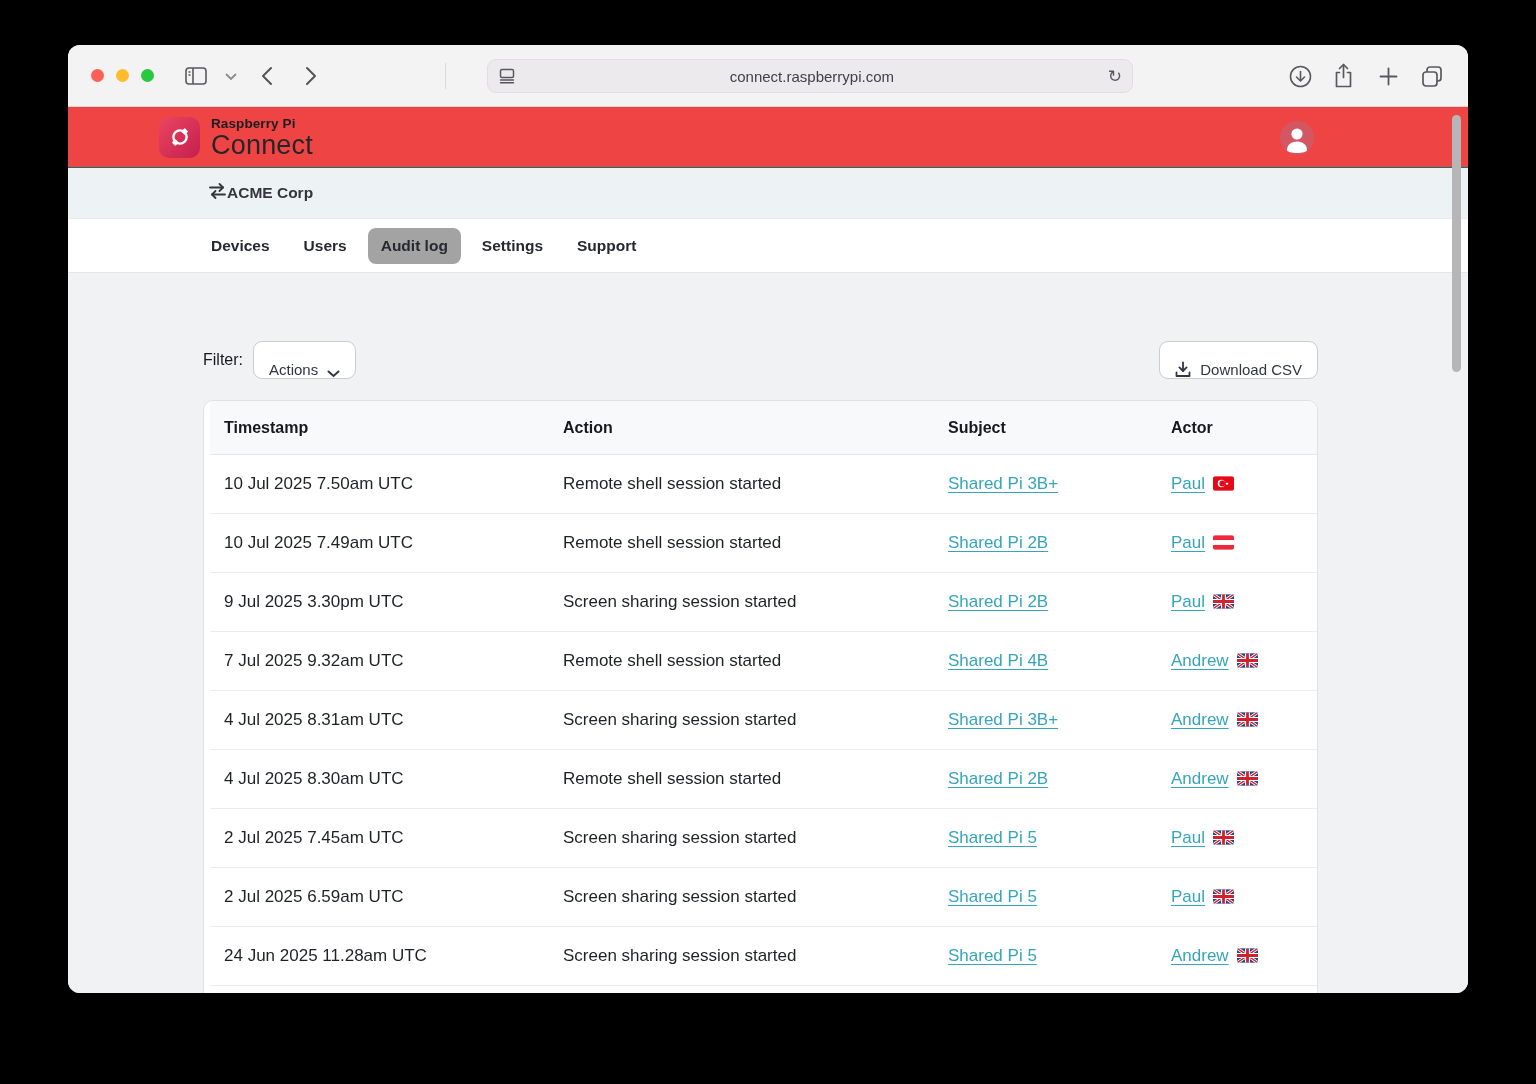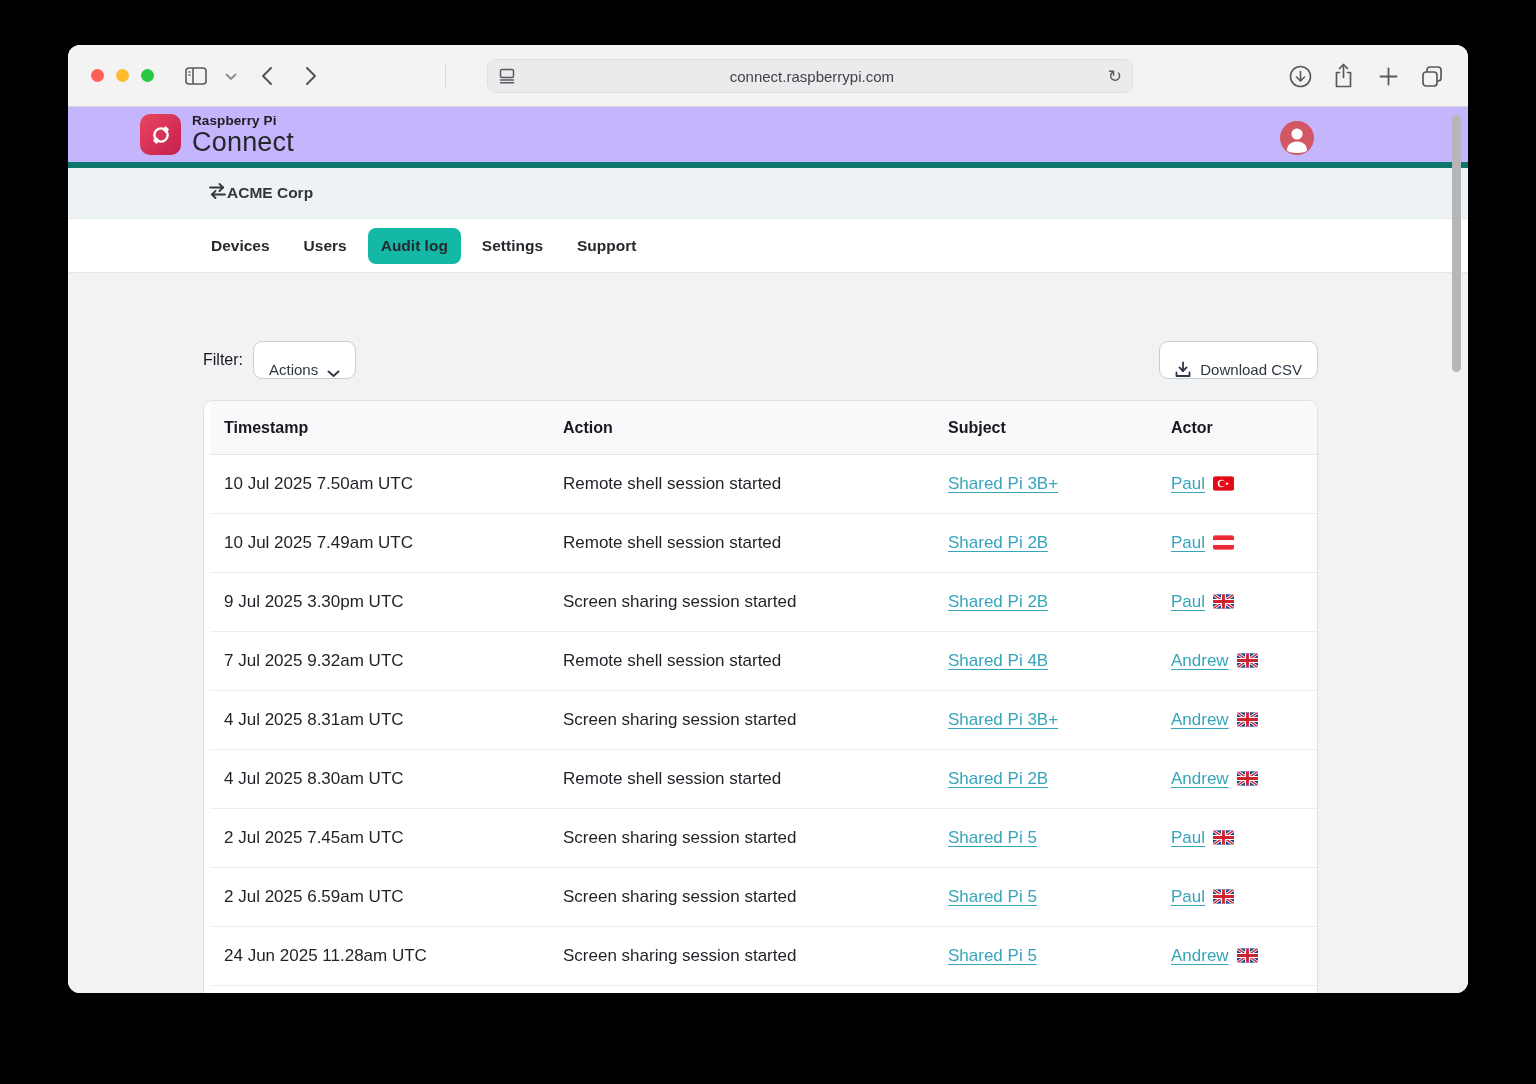--- a/index.html
+++ b/index.html
@@ -27,42 +27,42 @@
   .urlbar {
     position:absolute; left:419px; top:14px; width:646px; height:34px;
     background:#eceaec; border:1px solid #e0dee0; border-radius:9px;
     display:flex; align-items:center; padding:0 10px; color:#58575a;
   }
   .urlbar .url-text { flex:1; text-align:center; font-size:15px; color:#424146; }
   .reload-glyph { font-size:17px; color:#59585c; font-family:"DejaVu Sans", sans-serif; }
 
   
   .app-header {
-    position:relative; height:61px; background:#c4b5fd; border-bottom:6px solid #0f766e;
-    display:flex; align-items:center; padding-left:72px;
+    position:relative; height:61px; background:#ef4444; border-bottom:1px solid #0f766e;
+    display:flex; align-items:center; padding-left:91px;
   }
   .logo-lockup { display:flex; align-items:center; gap:11px; }
   .logo-badge { width:41px; height:41px; border-radius:10px; background:linear-gradient(135deg,#ea4560,#c51f4e);
     display:flex; align-items:center; justify-content:center; }
   .brand-text .b1 { font-size:13.5px; font-weight:bold; color:#1d1d1f; letter-spacing:.1px; }
   .brand-text .b2 { font-size:27px; color:#26262a; line-height:1; margin-top:1px; letter-spacing:.2px; }
   .avatar { position:absolute; right:154px; top:14px; width:34px; height:34px; cursor:pointer; }
 
   
   .org-bar {
     height:51px; background:#edf2f5; display:flex; align-items:center; padding-left:140px; 
     border-bottom:1px solid #e6ebee;
   }
   .org-name { font-size:15.5px; font-weight:bold; color:#33373c; }
 
   
   .nav-bar { height:54px; background:#fff; display:flex; align-items:center; padding-left:130px; gap:8px;
     border-bottom:1px solid #e4e6e7; }
   .nav-item { font-size:15.5px; font-weight:bold; color:#26292e; padding:9px 13px; border-radius:8px; cursor:pointer; }
-  .nav-item.active { background:#14b8a6; }
+  .nav-item.active { background:#a3a3a3; }
 
   
   .content { position:relative; height:781px; background:#f1f2f3; padding:0 150px 0 135px; }
   .filter-row { padding-top:68px; display:flex; align-items:center; }
   .filter-label { font-size:16px; color:#17191c; margin-right:10px; }
   .btn {
     display:inline-flex; align-items:flex-end; gap:9px; background:#fff; border:1px solid #c9ccd0;
     border-radius:9px; height:38px; padding:0 15px; font-size:15px; font-weight:500; color:#2f3745; cursor:pointer;
   }
   .spacer { flex:1; }

